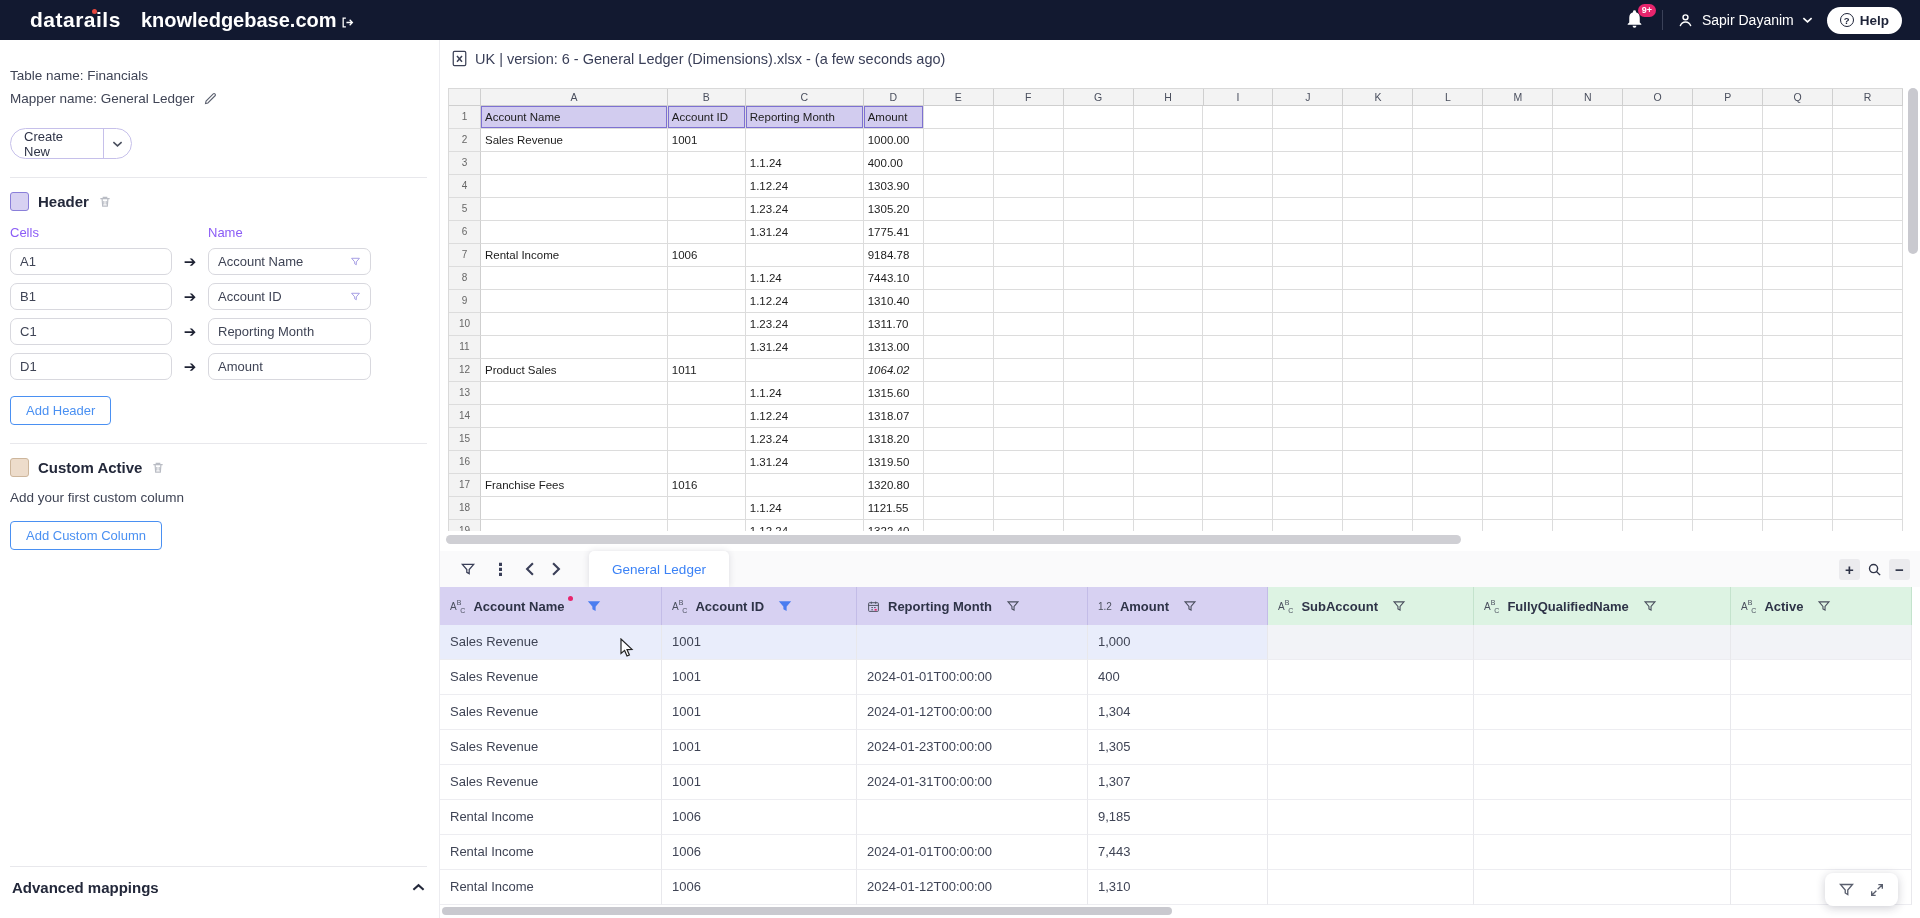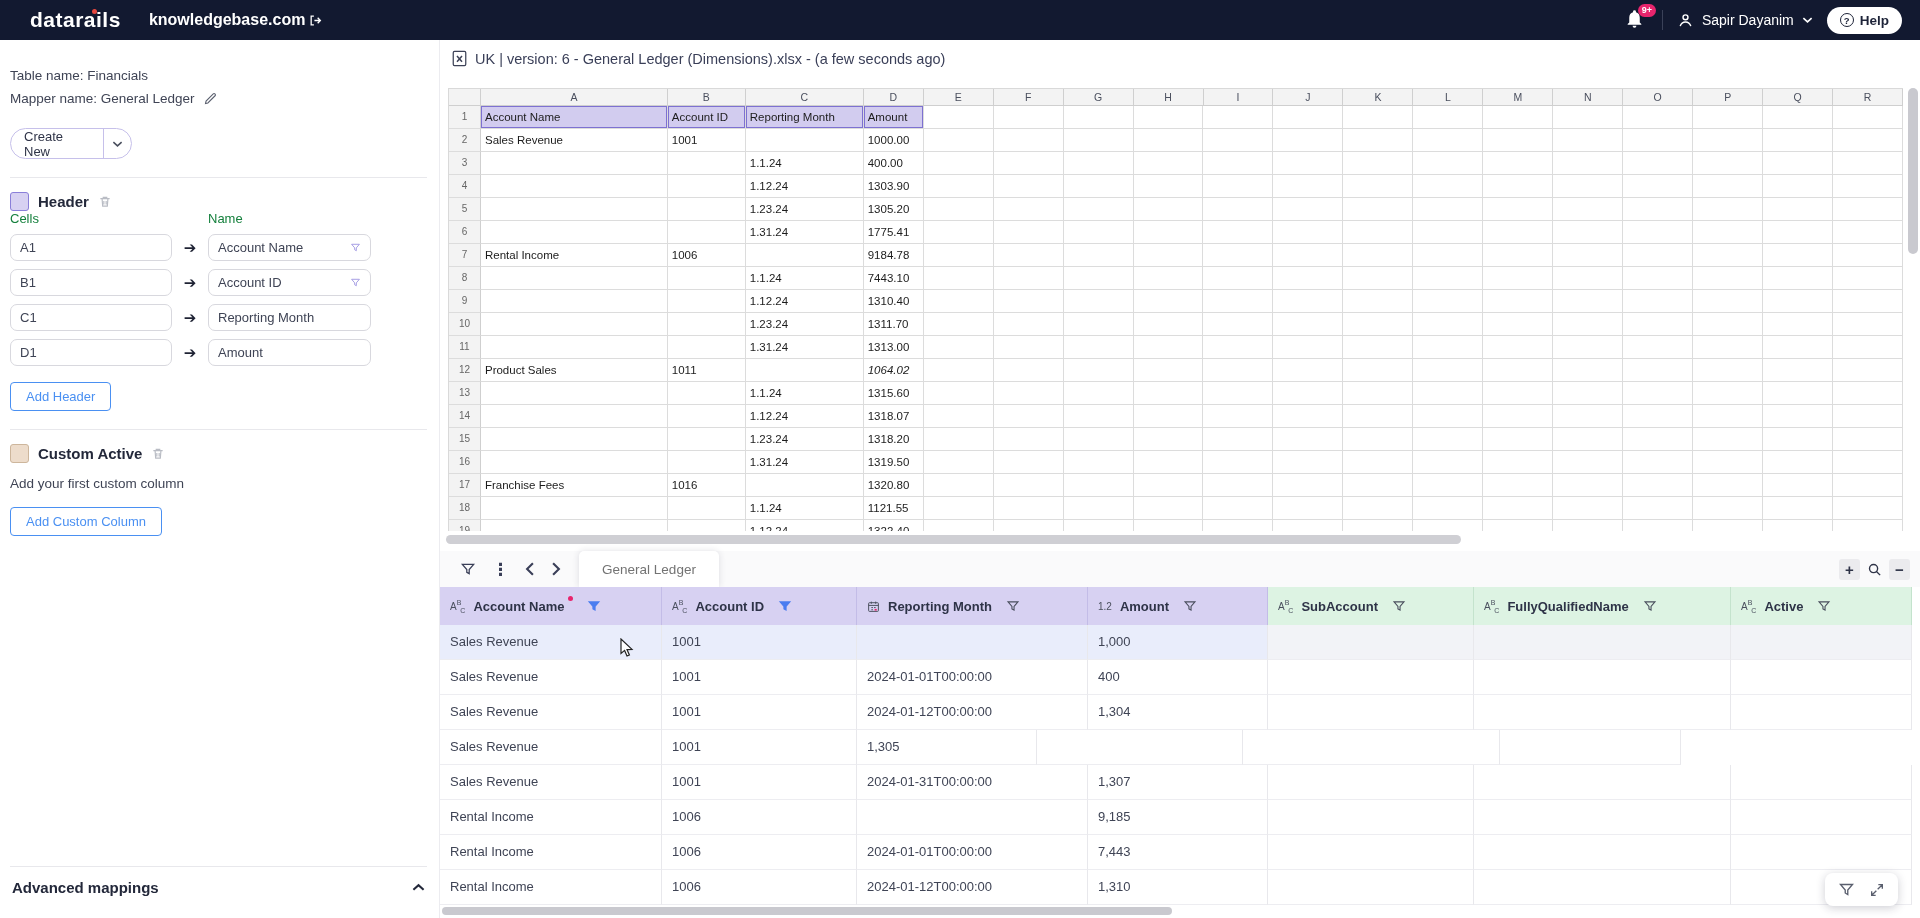--- a/index.html
+++ b/index.html
@@ -5,21 +5,21 @@
   * { margin:0; padding:0; box-sizing:border-box; }
   html,body { width:1920px; height:918px; overflow:hidden; background:#fff;
     font-family:"Liberation Sans","DejaVu Sans",sans-serif; }
 
   
   .navbar { position:absolute; left:0; top:0; width:1920px; height:40px; background:#121930;
     display:flex; align-items:center; padding:0 18px; color:#fff; }
   .logo { position:relative; font-size:21px; font-weight:700; letter-spacing:.5px; margin-left:12px; }
   .logo::after { content:''; position:absolute; left:62px; top:1px; width:5px; height:5px;
     border-radius:50%; background:#e8483f; }
-  .site { font-size:16px; font-weight:700; margin-left:28px; }
+  .site { font-size:20px; font-weight:700; margin-left:20px; }
   .ext-icon { margin-left:4px; display:inline-block; vertical-align:-2px; }
   .nav-right { margin-left:auto; display:flex; align-items:center; gap:14px; }
   .bell-wrap { position:relative; width:24px; height:24px; }
   .badge { position:absolute; right:-8px; top:-4px; background:#e8256d; color:#fff; font-size:9px;
     font-weight:700; border-radius:8px; padding:2px 4px; line-height:1; }
   .nav-div { width:1px; height:20px; background:#3a4158; }
   .user { display:flex; align-items:center; gap:8px; font-size:14px; }
   .help-btn { background:#fff; color:#1d2338; border-radius:14px; height:27px; padding:0 13px;
     display:flex; align-items:center; gap:6px; font-size:13.5px; font-weight:600; border:none; cursor:pointer; }
   .q-circle { width:14px; height:14px; border:1.4px solid #1d2338; border-radius:50%; font-size:9.5px;
@@ -45,21 +45,21 @@
     border-radius:16px; height:31px; width:122px; background:#fff; cursor:pointer; overflow:hidden; }
   .create-new .txt { padding:0 13px; display:flex; align-items:center; font-size:13px; color:#2e3347; }
   .create-new .sep { width:1px; background:#c6c0ea; }
   .create-new .chev { width:28px; display:flex; align-items:center; justify-content:center; }
   .divider { height:1px; background:#e8e8ec; margin:18px 0 14px 0; }
   .sec-title-row { display:flex; align-items:center; gap:9px; }
   .swatch { width:19px; height:19px; border-radius:3px; }
   .swatch.purple { background:#d7d1f2; border:1.5px solid #8a7fd9; }
   .swatch.tan { background:#eddccb; border:1.5px solid #cdb69c; }
   .sec-title { font-size:15px; font-weight:700; color:#23283a; }
-  .labels-row { display:flex; margin-top:0; font-size:13px; color:#15803d; }
+  .labels-row { display:flex; margin-top:14px; font-size:13px; color:#8b5cf6; }
   .labels-row .l1 { width:198px; }
   .map-row { display:flex; align-items:center; margin-top:8px; }
   .map-input { height:27px; border:1px solid #d8d8de; border-radius:7px; background:#fff; font-size:13px;
     color:#3f4455; display:flex; align-items:center; padding:0 9px; }
   .cell-input { width:162px; }
   .map-arrow { width:36px; text-align:center; font-size:15px; color:#1e2233; font-weight:700; }
   .name-input { width:163px; justify-content:space-between; }
   .mini-funnel { display:flex; align-items:center; }
   .outline-btn { margin-top:16px; background:#fff; border:1.5px solid #4a90f2; color:#4a90f2; font-size:13px;
     border-radius:4px; padding:6px 15px; cursor:pointer; font-weight:500; align-self:flex-start; }
@@ -94,23 +94,23 @@
   .sh-sel { background:#d2ccef; box-shadow:inset 0 0 0 1px #7d71d1; }
   .vthumb { position:absolute; right:2px; top:48px; width:10px; height:166px; border-radius:6px; background:#c9c9cf; }
   .hscroll-sheet { position:absolute; left:6px; top:495px; width:1015px; height:9px; border-radius:5px; background:#cfcfd4; }
 
   
   .tabbar { position:absolute; left:0; top:511px; width:1480px; height:36px; background:#fafafb;
     display:flex; align-items:center; }
   .tb-icons { display:flex; align-items:center; gap:16px; margin-left:20px; color:#3a3f58; }
   .tb-icon { cursor:pointer; display:flex; align-items:center; }
   .kebab { font-size:17px; font-weight:700; letter-spacing:0; line-height:1; }
-  .tab { margin-left:18px; width:140px; height:36px; background:#fff; border-radius:5px 5px 0 0;
+  .tab { margin-left:28px; width:140px; height:36px; background:#fff; border-radius:5px 5px 0 0;
     box-shadow:0 0 7px rgba(40,40,70,.14); display:flex; align-items:center; justify-content:center;
-    font-size:13.5px; color:#737373; cursor:pointer; }
+    font-size:13.5px; color:#3b82f6; cursor:pointer; }
   .zoom-ctrls { margin-left:auto; margin-right:10px; display:flex; align-items:center; gap:7px; }
   .zbtn { width:21px; height:21px; background:#ebebee; border-radius:3px; border:none; font-size:15px;
     font-weight:700; color:#2e3347; display:flex; align-items:center; justify-content:center;
     cursor:pointer; line-height:1; }
 
   
   .grid-header { position:absolute; left:0; top:547px; width:1480px; height:38px; display:flex; }
   .g-h { display:flex; align-items:center; gap:8px; padding-left:10px; position:relative; cursor:pointer; }
   .g-h.purple { background:#d7d1f2; border-right:1px solid #c3bce7; }
   .g-h.green { background:#ddf3e3; border-right:1px solid #c4e3cd; }
@@ -848,20 +848,21 @@
           <div class="g-c purple" style="width: 195px;">1001</div>
           <div class="g-c purple" style="width: 231px;">2024-01-12T00:00:00</div>
           <div class="g-c purple" style="width: 180px;">1,304</div>
           <div class="g-c green" style="width: 206px;"></div>
           <div class="g-c green" style="width: 257px;"></div>
           <div class="g-c green" style="width: 181px;"></div>
         </div>
         <div class="g-row">
           <div class="g-c purple" style="width: 222px;">Sales Revenue</div>
           <div class="g-c purple" style="width: 195px;">1001</div>
+          <div class="g-c purple" style="width: 231px;">2024-01-23T00:00:00</div>
           <div class="g-c purple" style="width: 180px;">1,305</div>
           <div class="g-c green" style="width: 206px;"></div>
           <div class="g-c green" style="width: 257px;"></div>
           <div class="g-c green" style="width: 181px;"></div>
         </div>
         <div class="g-row">
           <div class="g-c purple" style="width: 222px;">Sales Revenue</div>
           <div class="g-c purple" style="width: 195px;">1001</div>
           <div class="g-c purple" style="width: 231px;">2024-01-31T00:00:00</div>
           <div class="g-c purple" style="width: 180px;">1,307</div>

